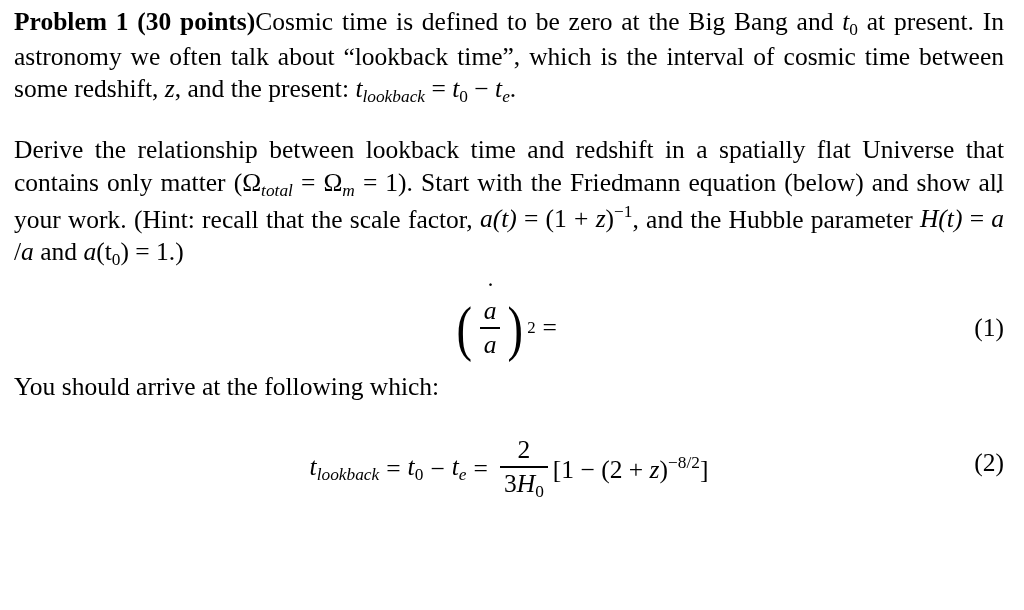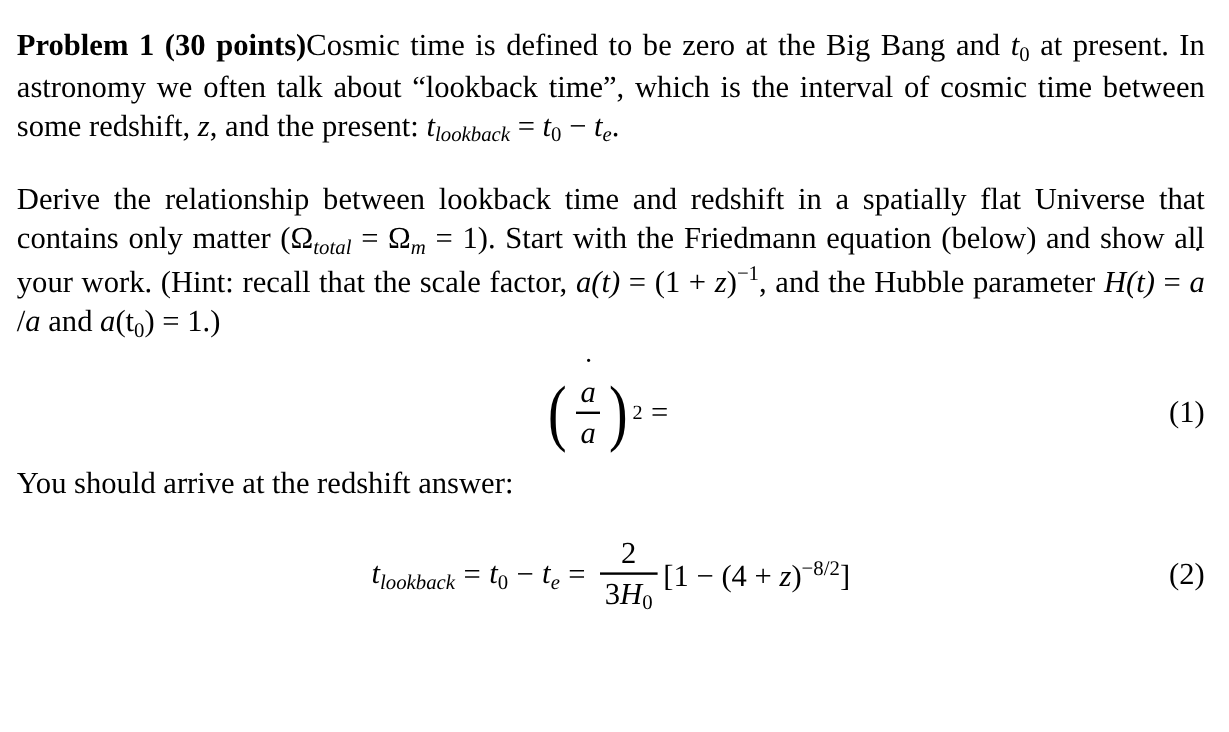--- a/index.html
+++ b/index.html
@@ -12,21 +12,21 @@
     height: 610px;
     font-family: "Liberation Serif", "DejaVu Serif", serif;
     color: #000000;
     overflow: hidden;
   }
   .page {
     width: 1024px;
     height: 610px;
     position: relative;
     box-sizing: border-box;
-    padding: 20px 20px 0 14px;
+    padding: 4px 20px 0 14px;
   }
   .para {
     font-size: 25.5px;
     line-height: 1.275;
     text-align: justify;
     text-justify: inter-word;
     margin: 0;
   }
   .para.first {
     margin-top: 2px;
@@ -89,20 +89,21 @@
     font-size: 25.5px;
     font-style: normal;
   }
   .eq1 {
     margin-top: 14px;
     height: 86px;
   }
   .eq2 {
     margin-top: 22px;
     height: 76px;
+    align-items: flex-end;
   }
 
   .eqbody {
     display: inline-flex;
     align-items: center;
     font-size: 25.5px;
   }
   .paren {
     font-size: 62px;
     line-height: 0.84;
@@ -166,33 +167,33 @@
         <span class="bar"></span>
         <span class="den">a</span>
       </span>
       <span class="paren">)</span>
       <span class="supout">2</span>
       <span class="op">=</span>
     </span>
     <span class="eqnum">(1)</span>
   </div>
 
-  <p class="para">You should arrive at the redshift answer:</p>
+  <p class="para">You should arrive at the following which:</p>
 
   <div class="eqrow eq2">
     <span class="eqbody math">
       <span><span>t</span><span class="sub">lookback</span></span>
       <span class="op">=</span>
       <span><span>t</span><span class="sub upr">0</span></span>
       <span class="op">−</span>
       <span><span>t</span><span class="sub">e</span></span>
       <span class="op">=</span>
       <span class="frac">
         <span class="num up">2</span>
         <span class="bar"></span>
         <span class="den"><span class="up">3</span><span>H</span><span class="sub upr">0</span></span>
       </span>
-      <span class="bracket"><span>[1 − (4 + </span><span class="math">z</span><span>)</span><span class="sup">−8/2</span><span>]</span></span>
+      <span class="bracket"><span>[1 − (2 + </span><span class="math">z</span><span>)</span><span class="sup">−8/2</span><span>]</span></span>
     </span>
     <span class="eqnum">(2)</span>
   </div>
 
 </div>
 
 </body></html>

